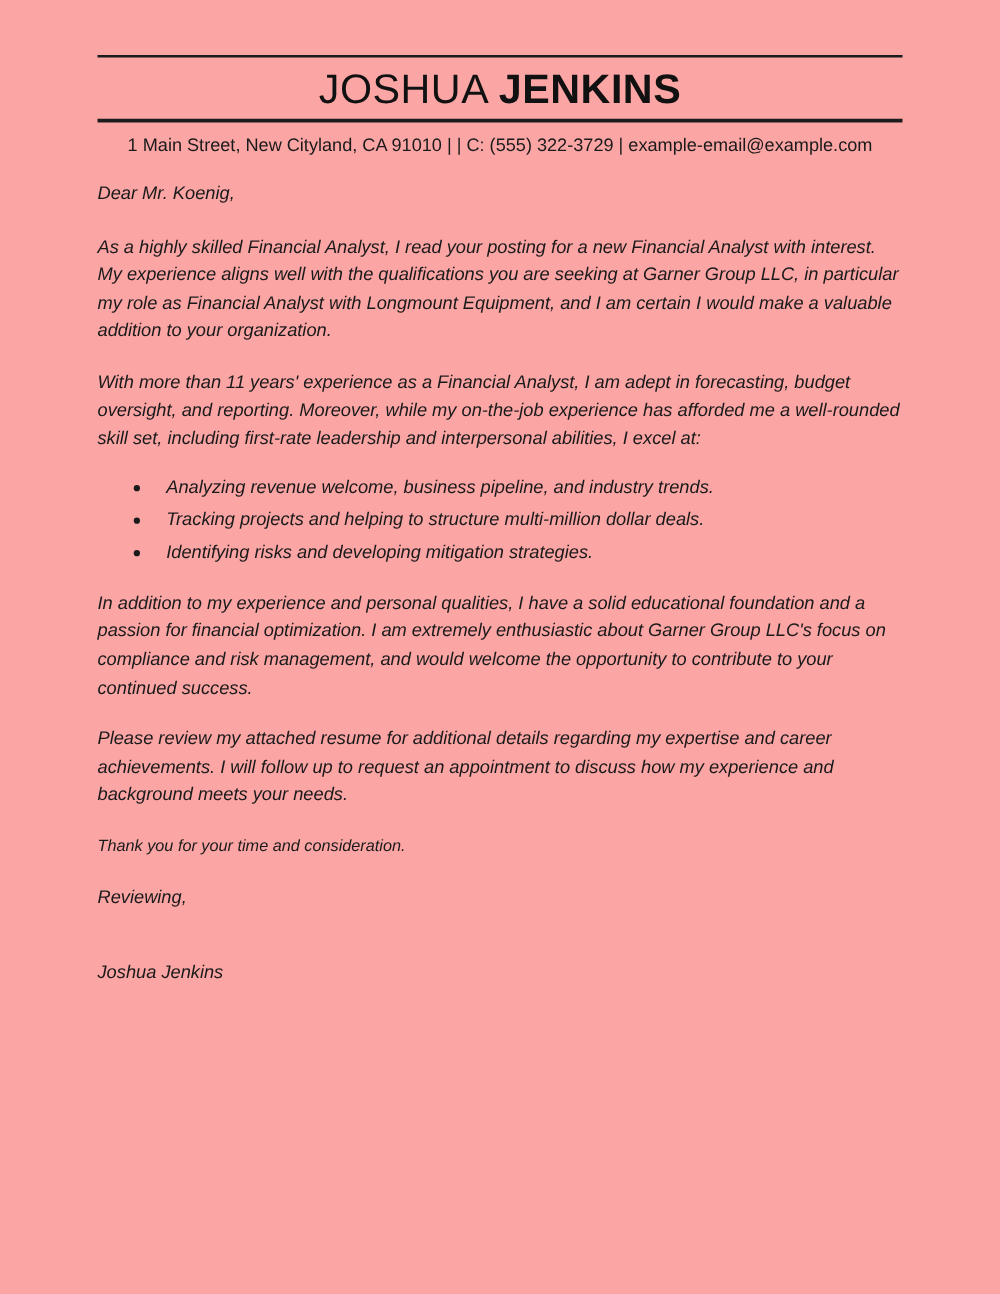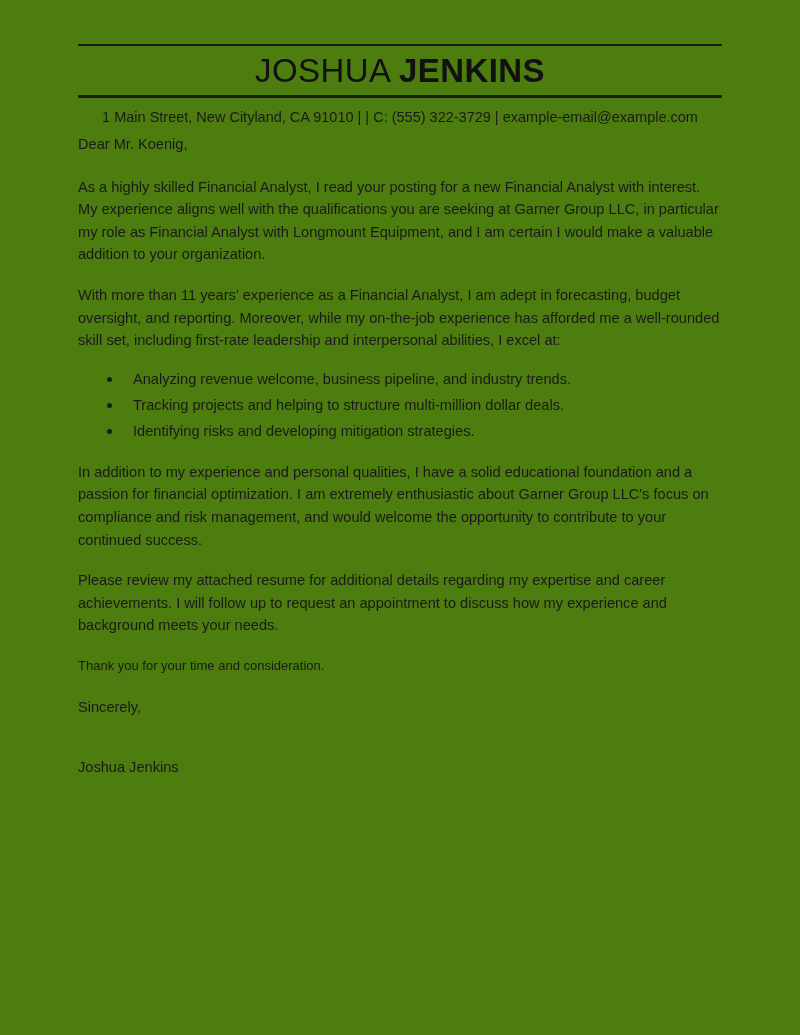--- a/index.html
+++ b/index.html
@@ -7,21 +7,21 @@
     margin: 0;
     padding: 0;
     background: #ffffff;
   }
 
   .page {
     position: relative;
     width: 800px;
     height: 1035px;
     margin: 0 auto;
-    background: #4d7c0f;
+    background: #fca5a5;
     font-family: "Liberation Sans", sans-serif;
     color: #1a1a1a;
     overflow: hidden;
     box-sizing: border-box;
   }
 
   
   .letterhead {
     position: absolute;
     left: 78px;
@@ -63,22 +63,23 @@
     line-height: 22px;
     padding-top: 8px;
     color: #1a1a1a;
     white-space: nowrap;
   }
 
   
   .body-wrap {
     position: absolute;
     left: 78px;
-    top: 133px;
+    top: 144px;
     width: 644px;
+    font-style: italic;
   }
 
   .para {
     font-size: 14.6px;
     line-height: 22.6px;
     margin: 0 0 18px 0;
     color: #1a1a1a;
     text-align: left;
   }
 
@@ -179,21 +180,21 @@
         <span>Identifying risks and developing mitigation strategies.</span>
       </li>
     </ul>
 
     <p class="para">In addition to my experience and personal qualities, I have a solid educational foundation and a passion for financial optimization. I am extremely enthusiastic about Garner Group LLC's focus on compliance and risk management, and would welcome the opportunity to contribute to your continued success.</p>
 
     <p class="para">Please review my attached resume for additional details regarding my expertise and career achievements. I will follow up to request an appointment to discuss how my experience and background meets your needs.</p>
 
     <p class="thanks">Thank you for your time and consideration.</p>
 
-    <p class="closing">Sincerely,</p>
+    <p class="closing">Reviewing,</p>
 
     <div class="signature-gap"></div>
 
     <p class="signature-name">Joshua Jenkins</p>
 
   </div>
 
 </div>
 
 </body></html>

